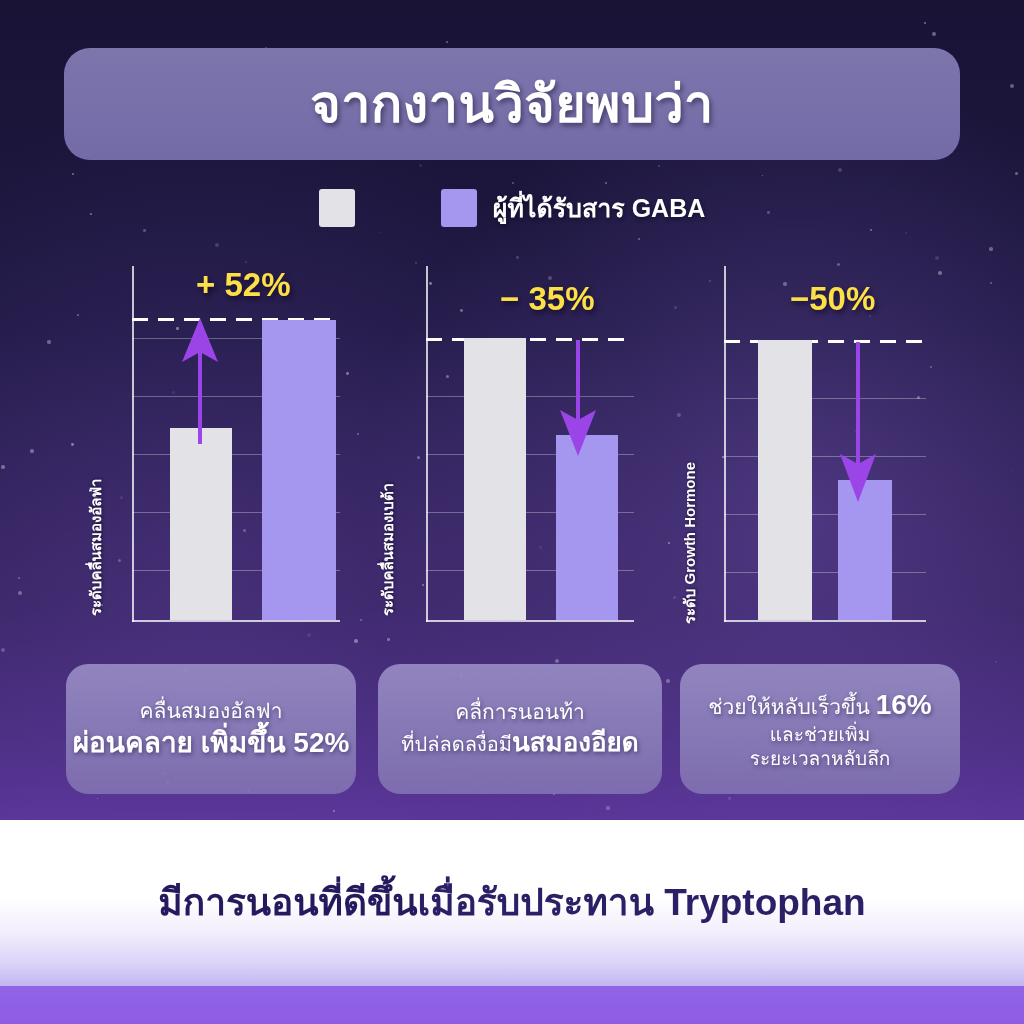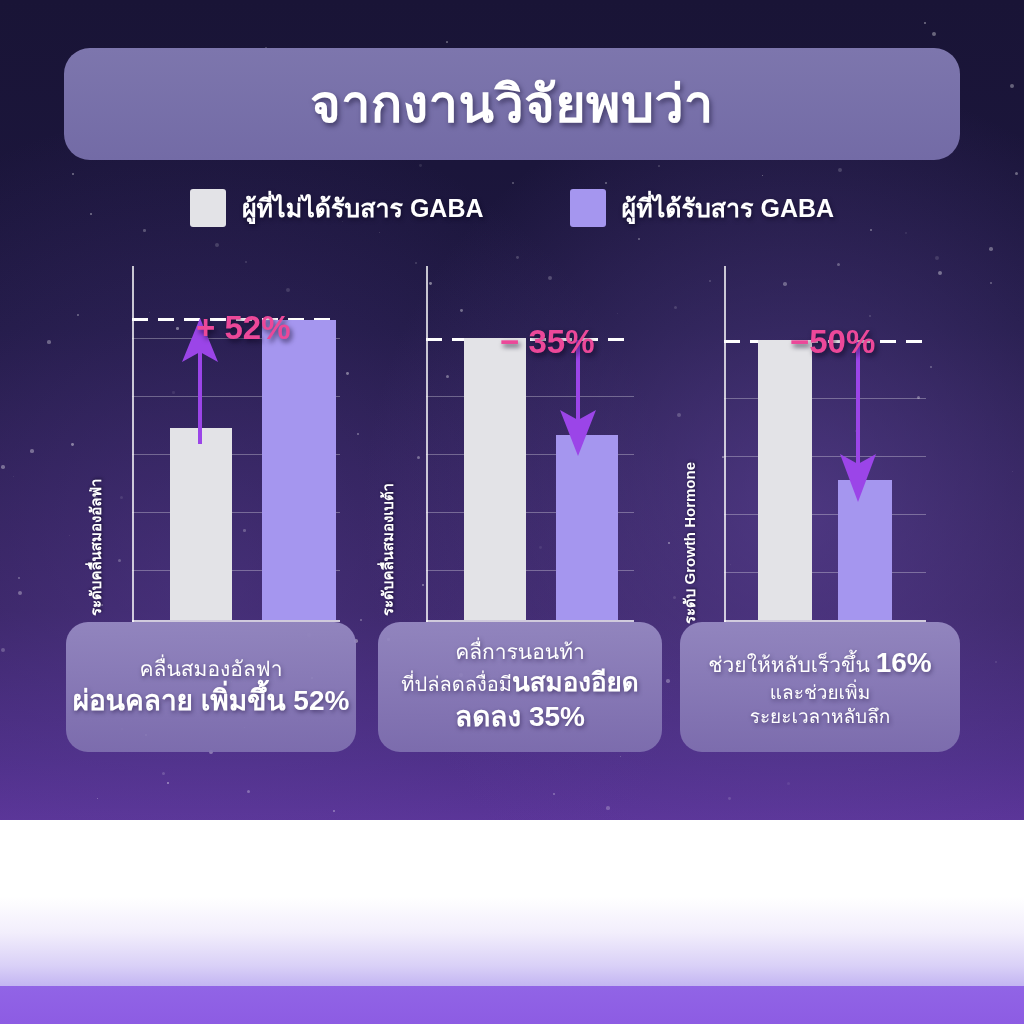--- a/index.html
+++ b/index.html
@@ -88,30 +88,29 @@
     background:repeating-linear-gradient(90deg,#ffffff 0px,#ffffff 16px,transparent 16px,transparent 26px);
   }
 
   .bars { position:absolute; left:10px; right:4px; bottom:20px; top:0; }
   .bar { position:absolute; bottom:0; }
   .bar.grey   { background:#e3e3e7; }
   .bar.purple { background:#a596ef; }
 
   .pct-label {
     position:absolute;
-    color:#ec4899; font-size:33px; font-weight:bold;
+    color:#fde047; font-size:33px; font-weight:bold;
     text-shadow:2px 3px 5px rgba(12,6,34,.65);
     white-space:nowrap;
-    margin-top:43px;
   }
 
   .arrow-svg { position:absolute; overflow:visible; }
 
   
-  .cards { position:absolute; left:0; top:622px; width:850px; height:132px; }
+  .cards { position:absolute; left:0; top:664px; width:850px; height:132px; }
   .card {
     position:absolute; top:0; height:130px;
     background:linear-gradient(180deg,rgba(152,140,196,.92) 0%,rgba(130,116,178,.88) 100%);
     border-radius:22px;
     display:flex; flex-direction:column; align-items:center; justify-content:center;
     padding:6px 10px;
   }
   .card-1 { left:66px;  width:290px; }
   .card-2 { left:378px; width:284px; }
   .card-3 { left:680px; width:280px; }
@@ -286,21 +285,20 @@
       </div>
   </div>
 
   <div class="header-panel">
     <div class="header-title">จากงานวิจัยพบว่า</div>
   </div>
 
   <div class="legend">
     <div class="legend-item">
       <span class="legend-swatch" id="sw0" style="background: rgb(227, 227, 231);"></span>
-      <span class="legend-label">ผู้ที่ไม่ได้รับสาร GABA</span>
     </div>
     <div class="legend-item">
       <span class="legend-swatch" id="sw1" style="background: rgb(165, 150, 239);"></span>
       <span class="legend-label">ผู้ที่ได้รับสาร GABA</span>
     </div>
   </div>
 
   <div class="charts">
 
     <div class="chart chart-1">
@@ -385,29 +383,31 @@
     <div class="card card-1">
       <div class="card-line l-md">คลื่นสมองอัลฟา</div>
       <div class="card-line l-xl">ผ่อนคลาย เพิ่มขึ้น 52%</div>
     </div>
 
     <div class="card card-2">
       <div class="card-line l-md">คลื่การนอนท้า</div>
       <div class="card-line l-sm">
         <span>ที่ปล่ลดลงื่อมี</span><span class="l-lg">นสมองอียด</span>
       </div>
-      <div class="card-line l-xl">ลดลง 35%</div>
     </div>
 
     <div class="card card-3">
       <div class="card-line l-md">
         <span>ช่วยให้หลับเร็วขึ้น </span><span class="l-xl">16%</span>
       </div>
       <div class="card-line l-sm">และช่วยเพิ่ม</div>
       <div class="card-line l-sm">ระยะเวลาหลับลึก</div>
     </div>
   </div>
 
   <div class="bottom-band">
+    <div class="bb-line bb-2">
+      <span class="t-navy-bold">มีการนอนที่ดีขึ้น</span><span class="t-navy">เมื่อรับประทาน Tryptophan</span>
+    </div>
   </div>
 
   <div class="footer-strip"></div>
 </div>
 
 </body></html>

